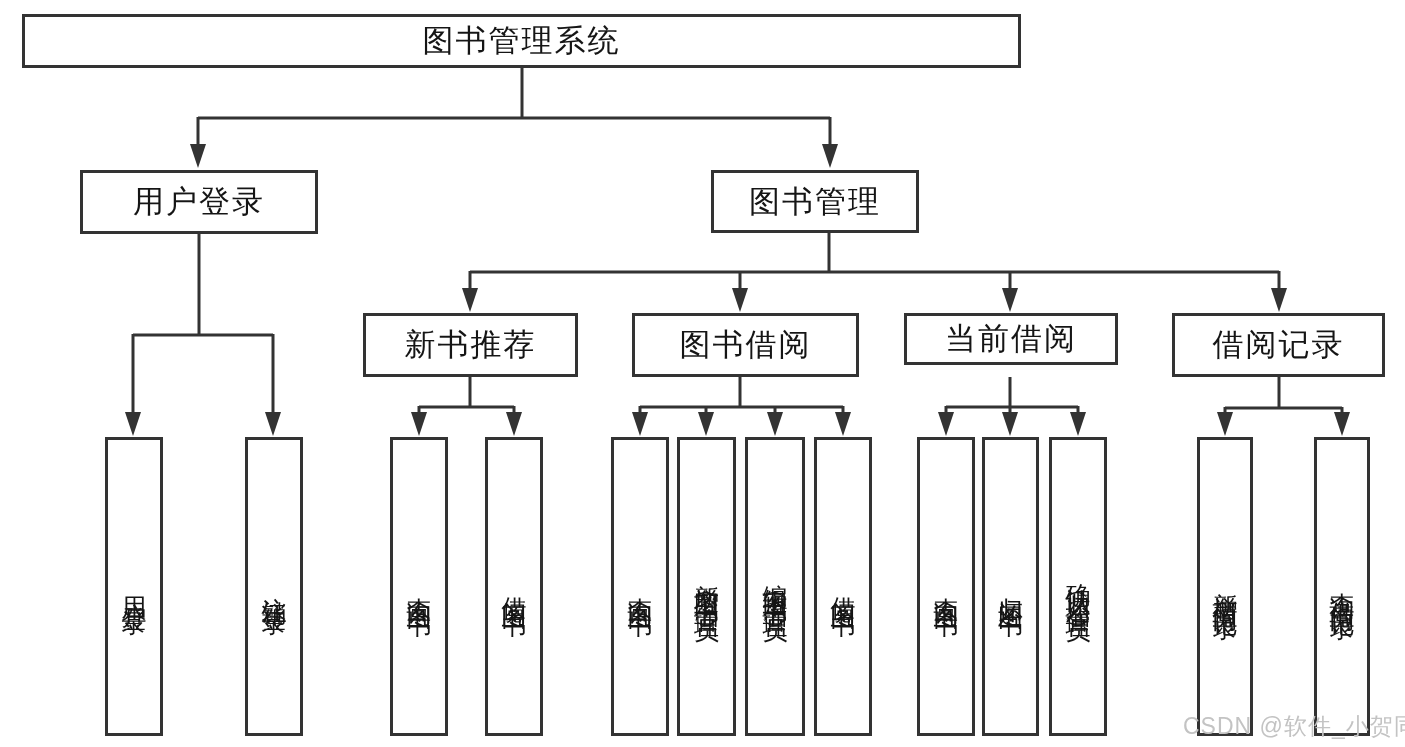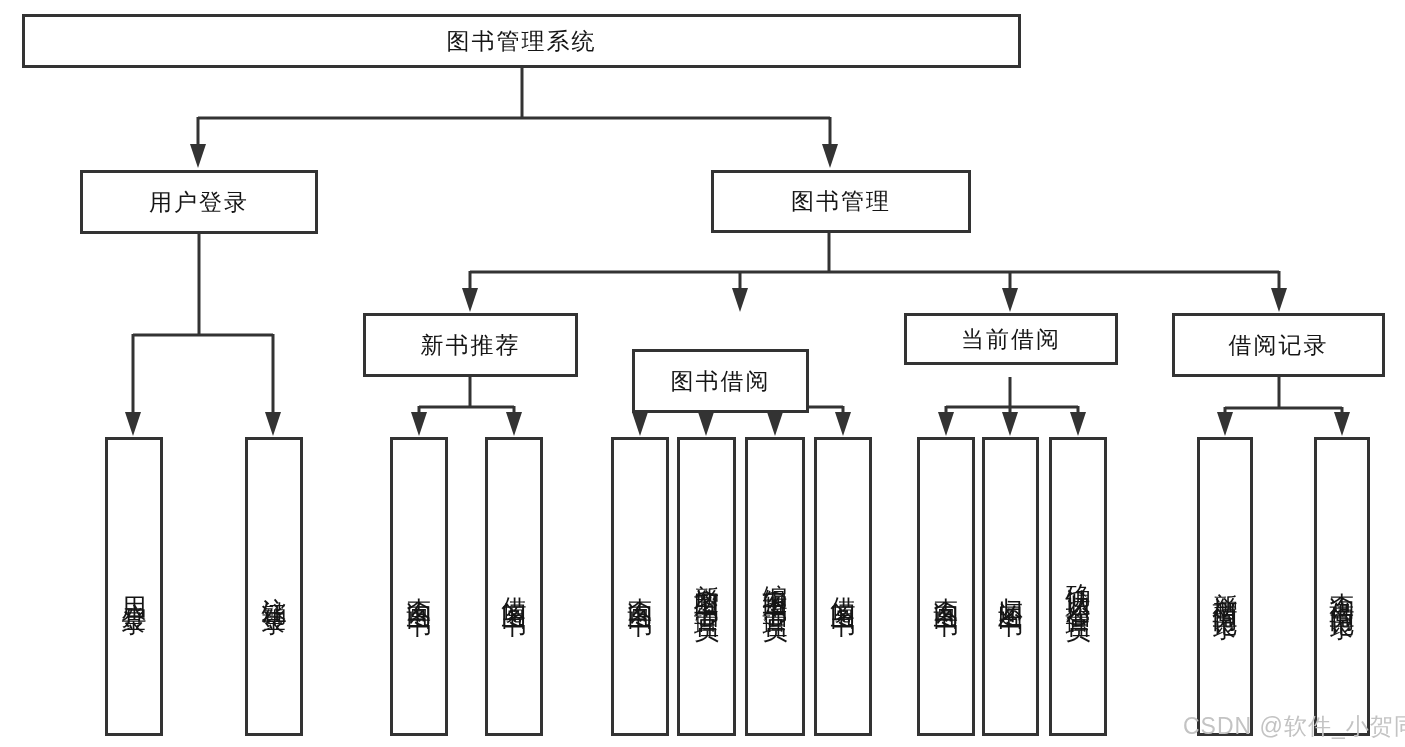--- a/index.html
+++ b/index.html
@@ -13,21 +13,21 @@
   #connectors{position:absolute;left:0;top:0;}
   .box{
     position:absolute;
     box-sizing:border-box;
     background:#ffffff;
     border:3px solid #333333;
     display:flex;
     align-items:center;
     justify-content:center;
     color:#151515;
-    font-size:23px;
+    font-size:31px;
     letter-spacing:2px;
     z-index:2;
   }
   .vbox{
     writing-mode:vertical-rl;
     text-orientation:mixed;
     font-size:25px;
     letter-spacing:5px;
     line-height:1;
   }
@@ -108,24 +108,24 @@
       <polygon points="1002,412 1018,412 1010,436"></polygon>
       <polygon points="1070,412 1086,412 1078,436"></polygon>
       <polygon points="1217,412 1233,412 1225,436"></polygon>
       <polygon points="1334,412 1350,412 1342,436"></polygon>
     </g>
   </svg>
 
   <div class="box" style="left:22px;top:14px;width:999px;height:54px;">图书管理系统</div>
 
   <div class="box" style="left:80px;top:170px;width:238px;height:64px;">用户登录</div>
-  <div class="box" style="left:711px;top:170px;width:260px;height:63px;">图书管理</div>
+  <div class="box" style="left:711px;top:170px;width:208px;height:63px;">图书管理</div>
 
   <div class="box" style="left:363px;top:313px;width:215px;height:64px;text-align:right;">新书推荐</div>
-  <div class="box" style="left:632px;top:313px;width:177px;height:64px;margin-top:36px;">图书借阅</div>
+  <div class="box" style="left:632px;top:313px;width:227px;height:64px;">图书借阅</div>
   <div class="box" style="left:904px;top:313px;width:214px;height:52px;">当前借阅</div>
   <div class="box" style="left:1172px;top:313px;width:213px;height:64px;">借阅记录</div>
 
   <div class="box vbox" style="left:105px;top:437px;width:58px;height:299px;">用户登录</div>
   <div class="box vbox" style="left:245px;top:437px;width:58px;height:299px;">注销登录</div>
 
   <div class="box vbox" style="left:390px;top:437px;width:58px;height:299px;">查询图书</div>
   <div class="box vbox" style="left:485px;top:437px;width:58px;height:299px;">借阅图书</div>
 
   <div class="box vbox" style="left:611px;top:437px;width:58px;height:299px;">查询图书</div>

